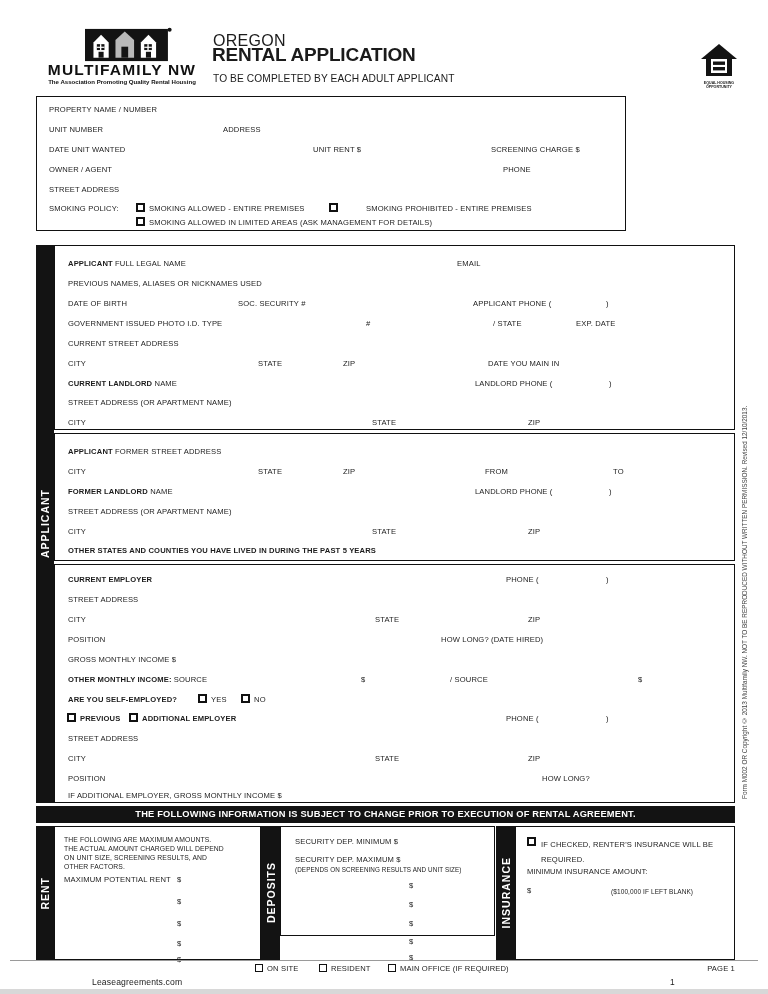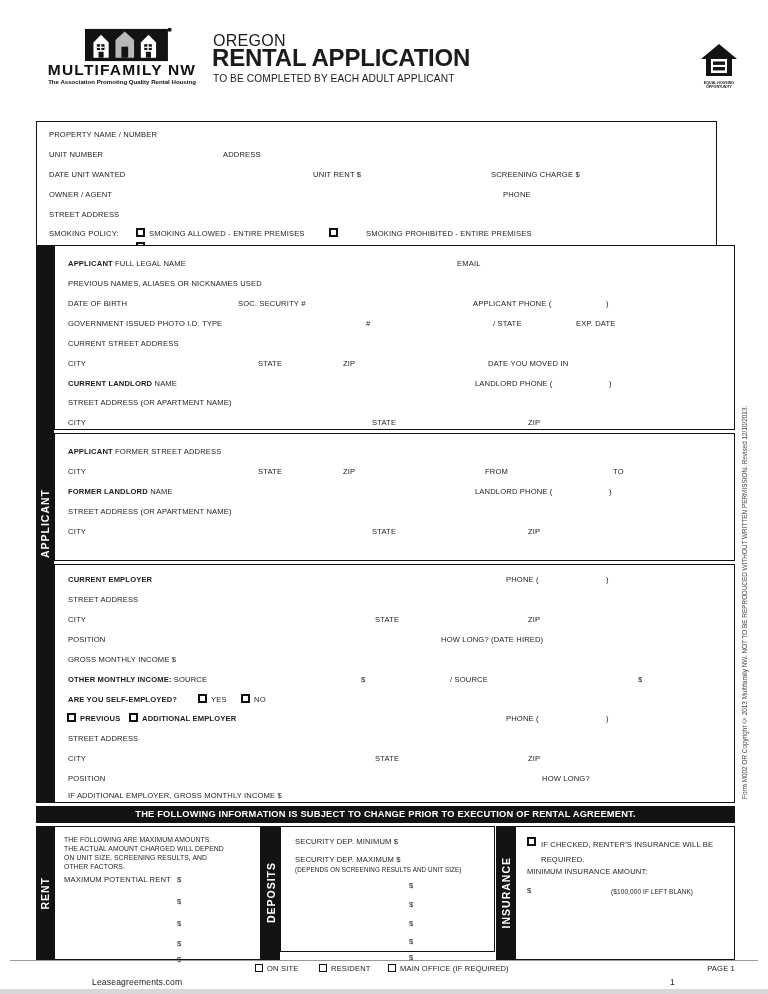--- a/index.html
+++ b/index.html
@@ -17,21 +17,21 @@
   .vtext { writing-mode:vertical-rl; transform:rotate(180deg); font-weight:bold;
            letter-spacing:1px; font-size:10.5px; white-space:nowrap; }
   .banner { position:absolute; left:36px; top:806px; width:699px; height:17px; background:#131313;
             color:#fff; font-size:9.3px; font-weight:bold; text-align:center; line-height:17px;
             letter-spacing:.2px; }
   .brand { position:absolute; left:33px; top:61px; width:178px; text-align:center;
            font-size:15.5px; font-weight:bold; letter-spacing:1.2px; color:#111; }
   .tagline { position:absolute; left:33px; top:78px; width:178px; text-align:center;
              font-size:6.1px; font-weight:bold; color:#111; }
   .h-state { position:absolute; left:213px; top:32px; font-size:16px; letter-spacing:.3px; }
-  .h-title { position:absolute; left:212px; top:44px; font-size:24px; font-weight:bold;
+  .h-title { position:absolute; left:212px; top:44px; font-size:19px; font-weight:bold;
              letter-spacing:-.2px; }
   .h-sub { position:absolute; left:213px; top:73px; font-size:10.2px; letter-spacing:.1px; }
   .h-avail { position:absolute; left:455px; top:52px; width:92px; text-align:center;
              font-size:8px; font-weight:bold; line-height:13px; }
   .eho-caption { position:absolute; left:699px; top:81px; width:40px; text-align:center;
                  font-size:3.6px; font-weight:bold; line-height:4.2px; }
   .side-note { position:absolute; left:741px; top:245px; width:14px; height:715px;
                writing-mode:vertical-rl; transform:rotate(180deg); font-size:6.4px;
                color:#444; text-align:center; white-space:nowrap; }
   .note-sm { position:absolute; font-size:6.8px; line-height:9px; letter-spacing:.1px; }
@@ -72,21 +72,21 @@
     <rect x="5" y="13" width="26" height="19" fill="#131313"></rect>
     <rect x="10" y="15" width="16" height="14" fill="#ffffff"></rect>
     <rect x="12" y="17.5" width="12" height="3.4" fill="#131313"></rect>
     <rect x="12" y="23" width="12" height="3.4" fill="#131313"></rect>
   </svg>
   <div class="eho-caption">
     <div>EQUAL HOUSING</div>
     <div>OPPORTUNITY</div>
   </div>
 
-  <div class="box" style="left:36px; top:121px; width:681px; height:135px;">
+  <div class="box" style="left:36px; top:96px; width:590px; height:135px;">
     <span class="lbl" style="left:12px; top:8px;">PROPERTY NAME / NUMBER</span>
     <span class="lbl" style="left:12px; top:28px;">UNIT NUMBER</span>
     <span class="lbl" style="left:186px; top:28px;">ADDRESS</span>
     <span class="lbl" style="left:12px; top:48px;">DATE UNIT WANTED</span>
     <span class="lbl" style="left:276px; top:48px;">UNIT RENT $</span>
     <span class="lbl" style="left:454px; top:48px;">SCREENING CHARGE $</span>
     <span class="lbl" style="left:12px; top:68px;">OWNER / AGENT</span>
     <span class="lbl" style="left:466px; top:68px;">PHONE</span>
     <span class="lbl" style="left:12px; top:88px;">STREET ADDRESS</span>
     <span class="lbl" style="left:12px; top:107px;">SMOKING POLICY:</span>
@@ -111,21 +111,21 @@
     <span class="lbl" style="left:418px; top:53px;">APPLICANT PHONE (</span>
     <span class="lbl" style="left:551px; top:53px;">)</span>
     <span class="lbl" style="left:13px; top:73px;">GOVERNMENT ISSUED PHOTO I.D.  TYPE</span>
     <span class="lbl" style="left:311px; top:73px;">#</span>
     <span class="lbl" style="left:438px; top:73px;">/ STATE</span>
     <span class="lbl" style="left:521px; top:73px;">EXP. DATE</span>
     <span class="lbl" style="left:13px; top:93px;">CURRENT STREET ADDRESS</span>
     <span class="lbl" style="left:13px; top:113px;">CITY</span>
     <span class="lbl" style="left:203px; top:113px;">STATE</span>
     <span class="lbl" style="left:288px; top:113px;">ZIP</span>
-    <span class="lbl" style="left:433px; top:113px;">DATE YOU MOVED IN</span>
+    <span class="lbl" style="left:433px; top:113px;">DATE YOU MAIN IN</span>
     <span class="lbl" style="left:13px; top:133px;"><b class="b">CURRENT LANDLORD</b><span> NAME</span></span>
     <span class="lbl" style="left:420px; top:133px;">LANDLORD PHONE (</span>
     <span class="lbl" style="left:554px; top:133px;">)</span>
     <span class="lbl" style="left:13px; top:152px;">STREET ADDRESS (OR APARTMENT NAME)</span>
     <span class="lbl" style="left:13px; top:172px;">CITY</span>
     <span class="lbl" style="left:317px; top:172px;">STATE</span>
     <span class="lbl" style="left:473px; top:172px;">ZIP</span>
   </div>
 
   <div class="box" style="left:54px; top:433px; width:681px; height:128px;">
@@ -135,20 +135,21 @@
     <span class="lbl" style="left:288px; top:33px;">ZIP</span>
     <span class="lbl" style="left:430px; top:33px;">FROM</span>
     <span class="lbl" style="left:558px; top:33px;">TO</span>
     <span class="lbl" style="left:13px; top:53px;"><b class="b">FORMER LANDLORD</b><span> NAME</span></span>
     <span class="lbl" style="left:420px; top:53px;">LANDLORD PHONE (</span>
     <span class="lbl" style="left:554px; top:53px;">)</span>
     <span class="lbl" style="left:13px; top:73px;">STREET ADDRESS (OR APARTMENT NAME)</span>
     <span class="lbl" style="left:13px; top:93px;">CITY</span>
     <span class="lbl" style="left:317px; top:93px;">STATE</span>
     <span class="lbl" style="left:473px; top:93px;">ZIP</span>
+    <span class="lbl b" style="left:13px; top:112px;">OTHER STATES AND COUNTIES YOU HAVE LIVED IN DURING THE PAST 5 YEARS</span>
   </div>
 
   <div class="box" style="left:54px; top:564px; width:681px; height:239px;">
     <span class="lbl b" style="left:13px; top:10px;">CURRENT EMPLOYER</span>
     <span class="lbl" style="left:451px; top:10px;">PHONE (</span>
     <span class="lbl" style="left:551px; top:10px;">)</span>
     <span class="lbl" style="left:13px; top:30px;">STREET ADDRESS</span>
     <span class="lbl" style="left:13px; top:50px;">CITY</span>
     <span class="lbl" style="left:320px; top:50px;">STATE</span>
     <span class="lbl" style="left:473px; top:50px;">ZIP</span>
@@ -190,21 +191,21 @@
     <span class="lbl" style="left:122px; top:48px;">$</span>
     <span class="lbl" style="left:122px; top:70px;">$</span>
     <span class="lbl" style="left:122px; top:92px;">$</span>
     <span class="lbl" style="left:122px; top:112px;">$</span>
     <span class="lbl" style="left:122px; top:128px;">$</span>
   </div>
 
   <div class="vbar" style="left:261px; top:826px; width:19px; height:134px;">
     <span class="vtext">DEPOSITS</span>
   </div>
-  <div class="box" style="left:280px; top:826px; width:215px; height:126px;">
+  <div class="box" style="left:280px; top:826px; width:215px; height:110px;">
     <span class="lbl" style="left:14px; top:10px;">SECURITY DEP. MINIMUM  $</span>
     <span class="lbl" style="left:14px; top:28px;">SECURITY DEP. MAXIMUM $</span>
     <span class="note-sm" style="left:14px; top:38px; font-size:6.3px;">(DEPENDS ON SCREENING RESULTS AND UNIT SIZE)</span>
     <span class="lbl" style="left:128px; top:54px;">$</span>
     <span class="lbl" style="left:128px; top:73px;">$</span>
     <span class="lbl" style="left:128px; top:92px;">$</span>
     <span class="lbl" style="left:128px; top:110px;">$</span>
     <span class="lbl" style="left:128px; top:126px;">$</span>
   </div>
 

